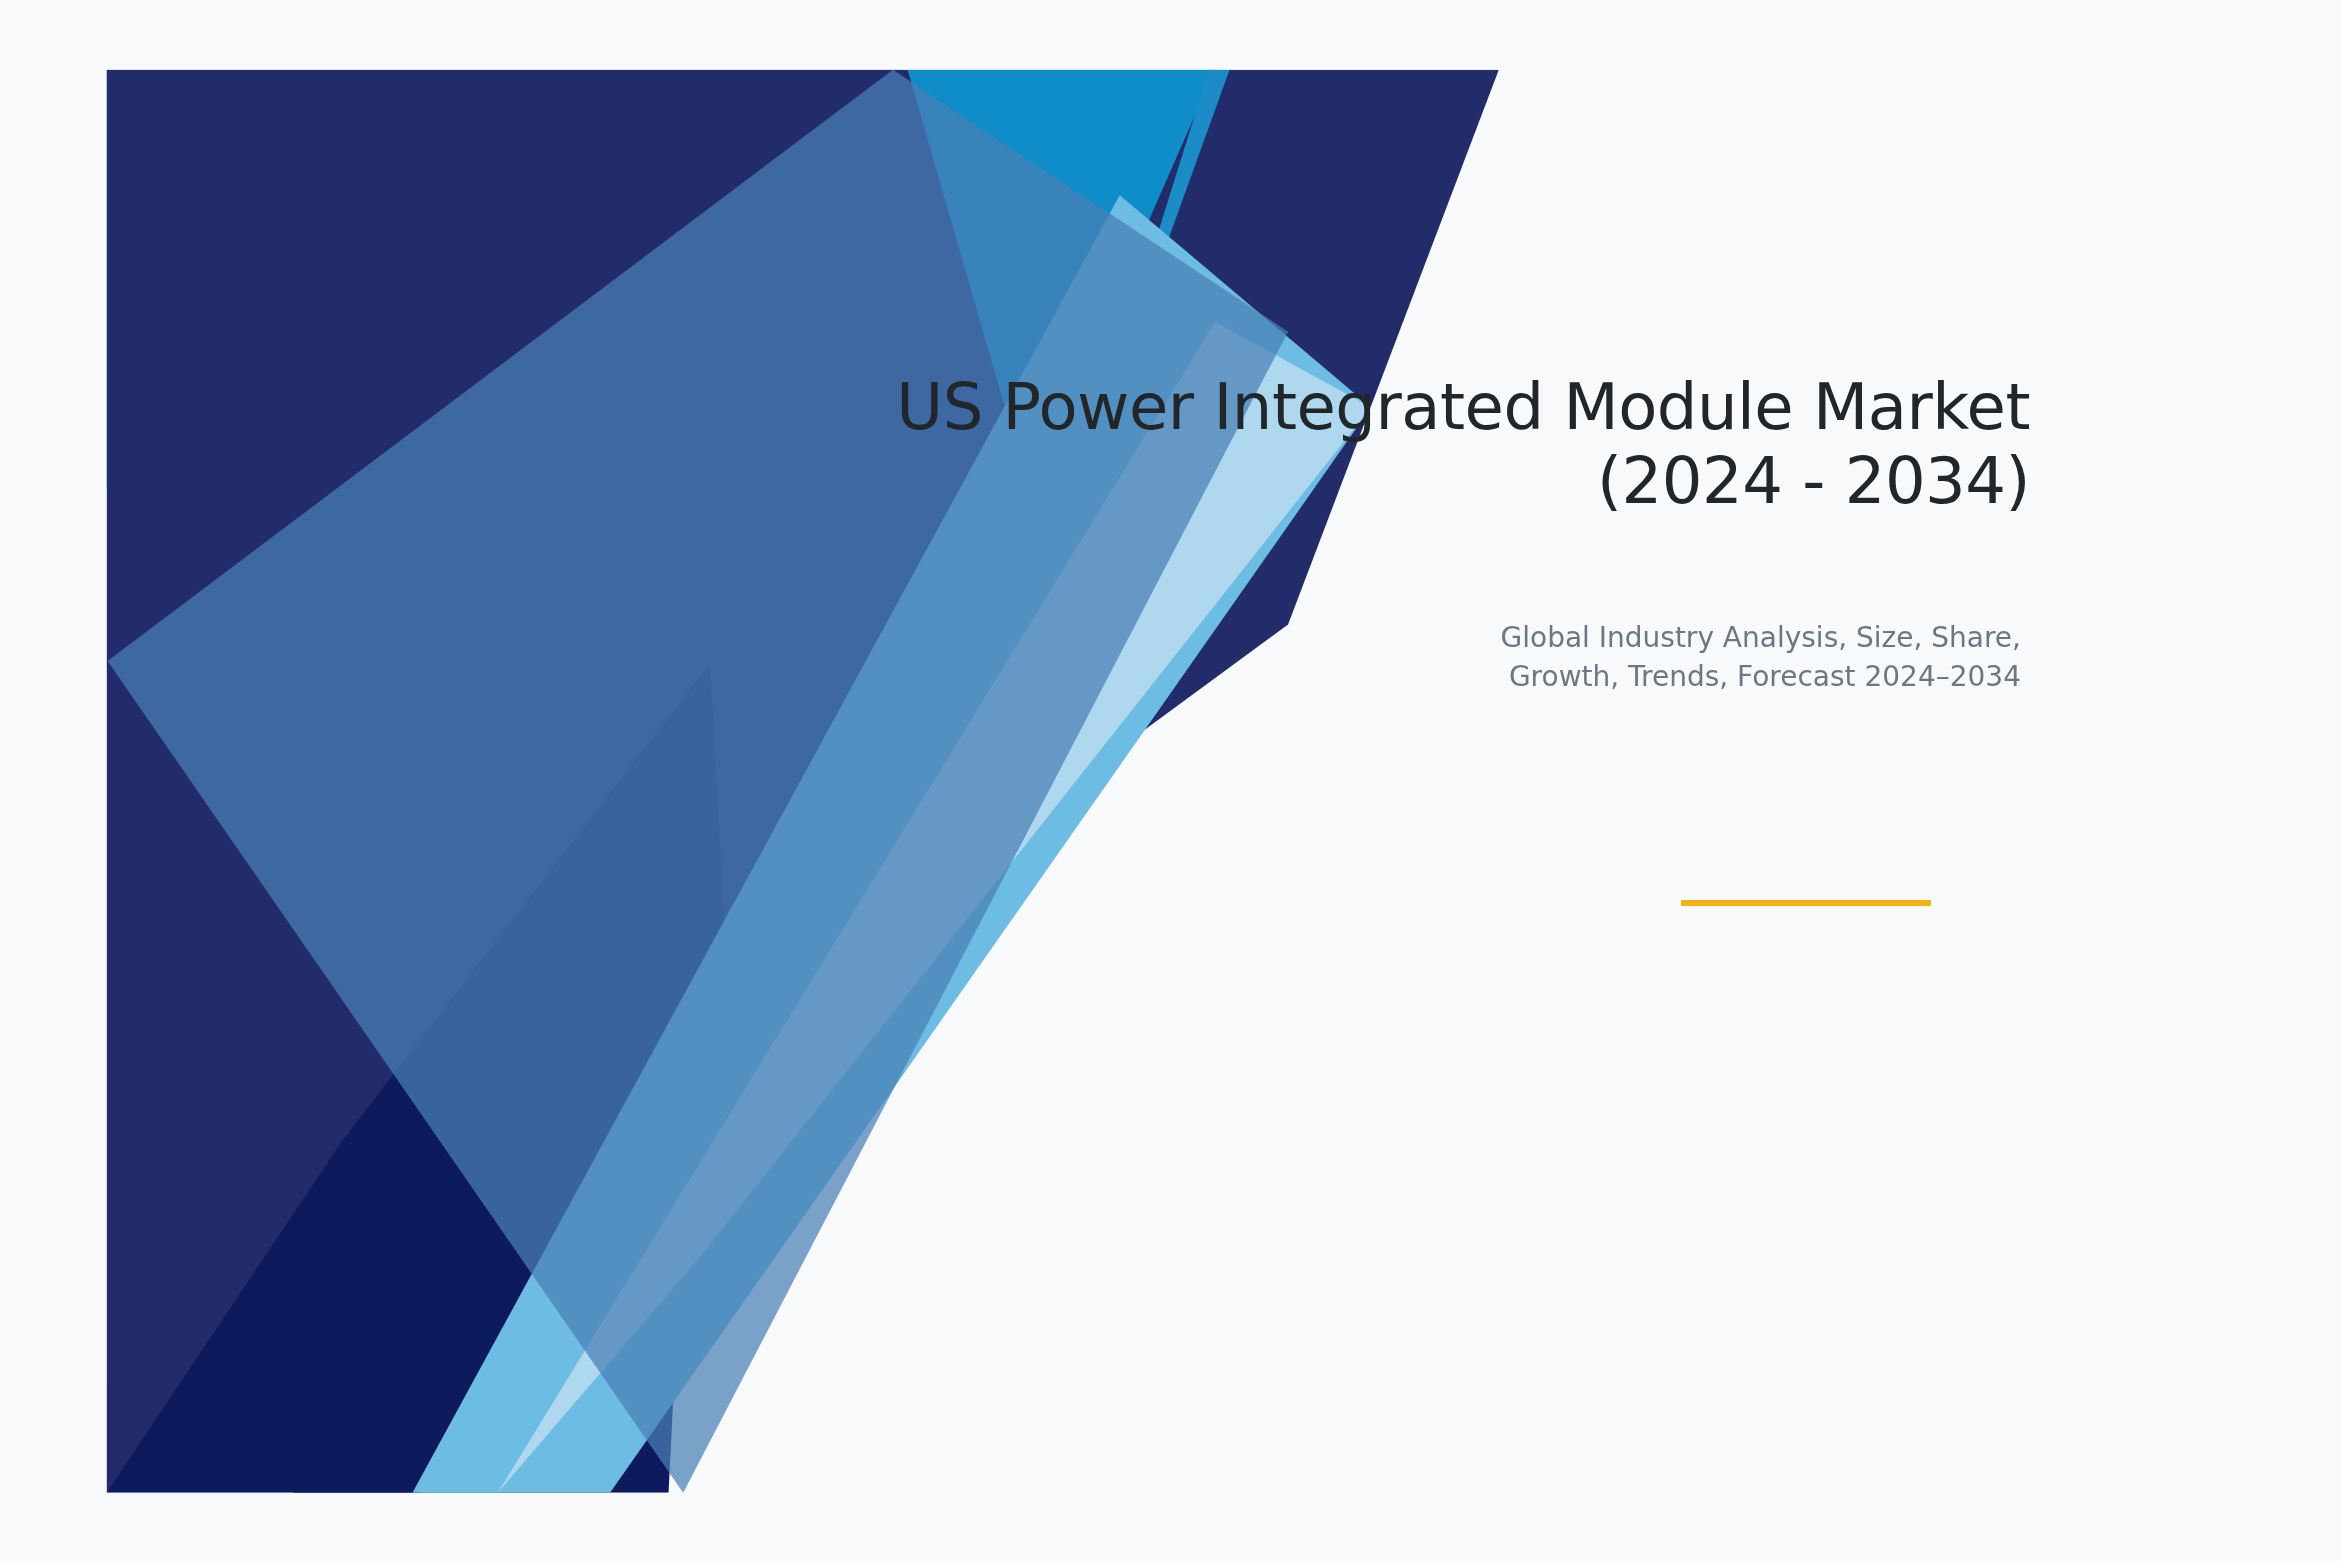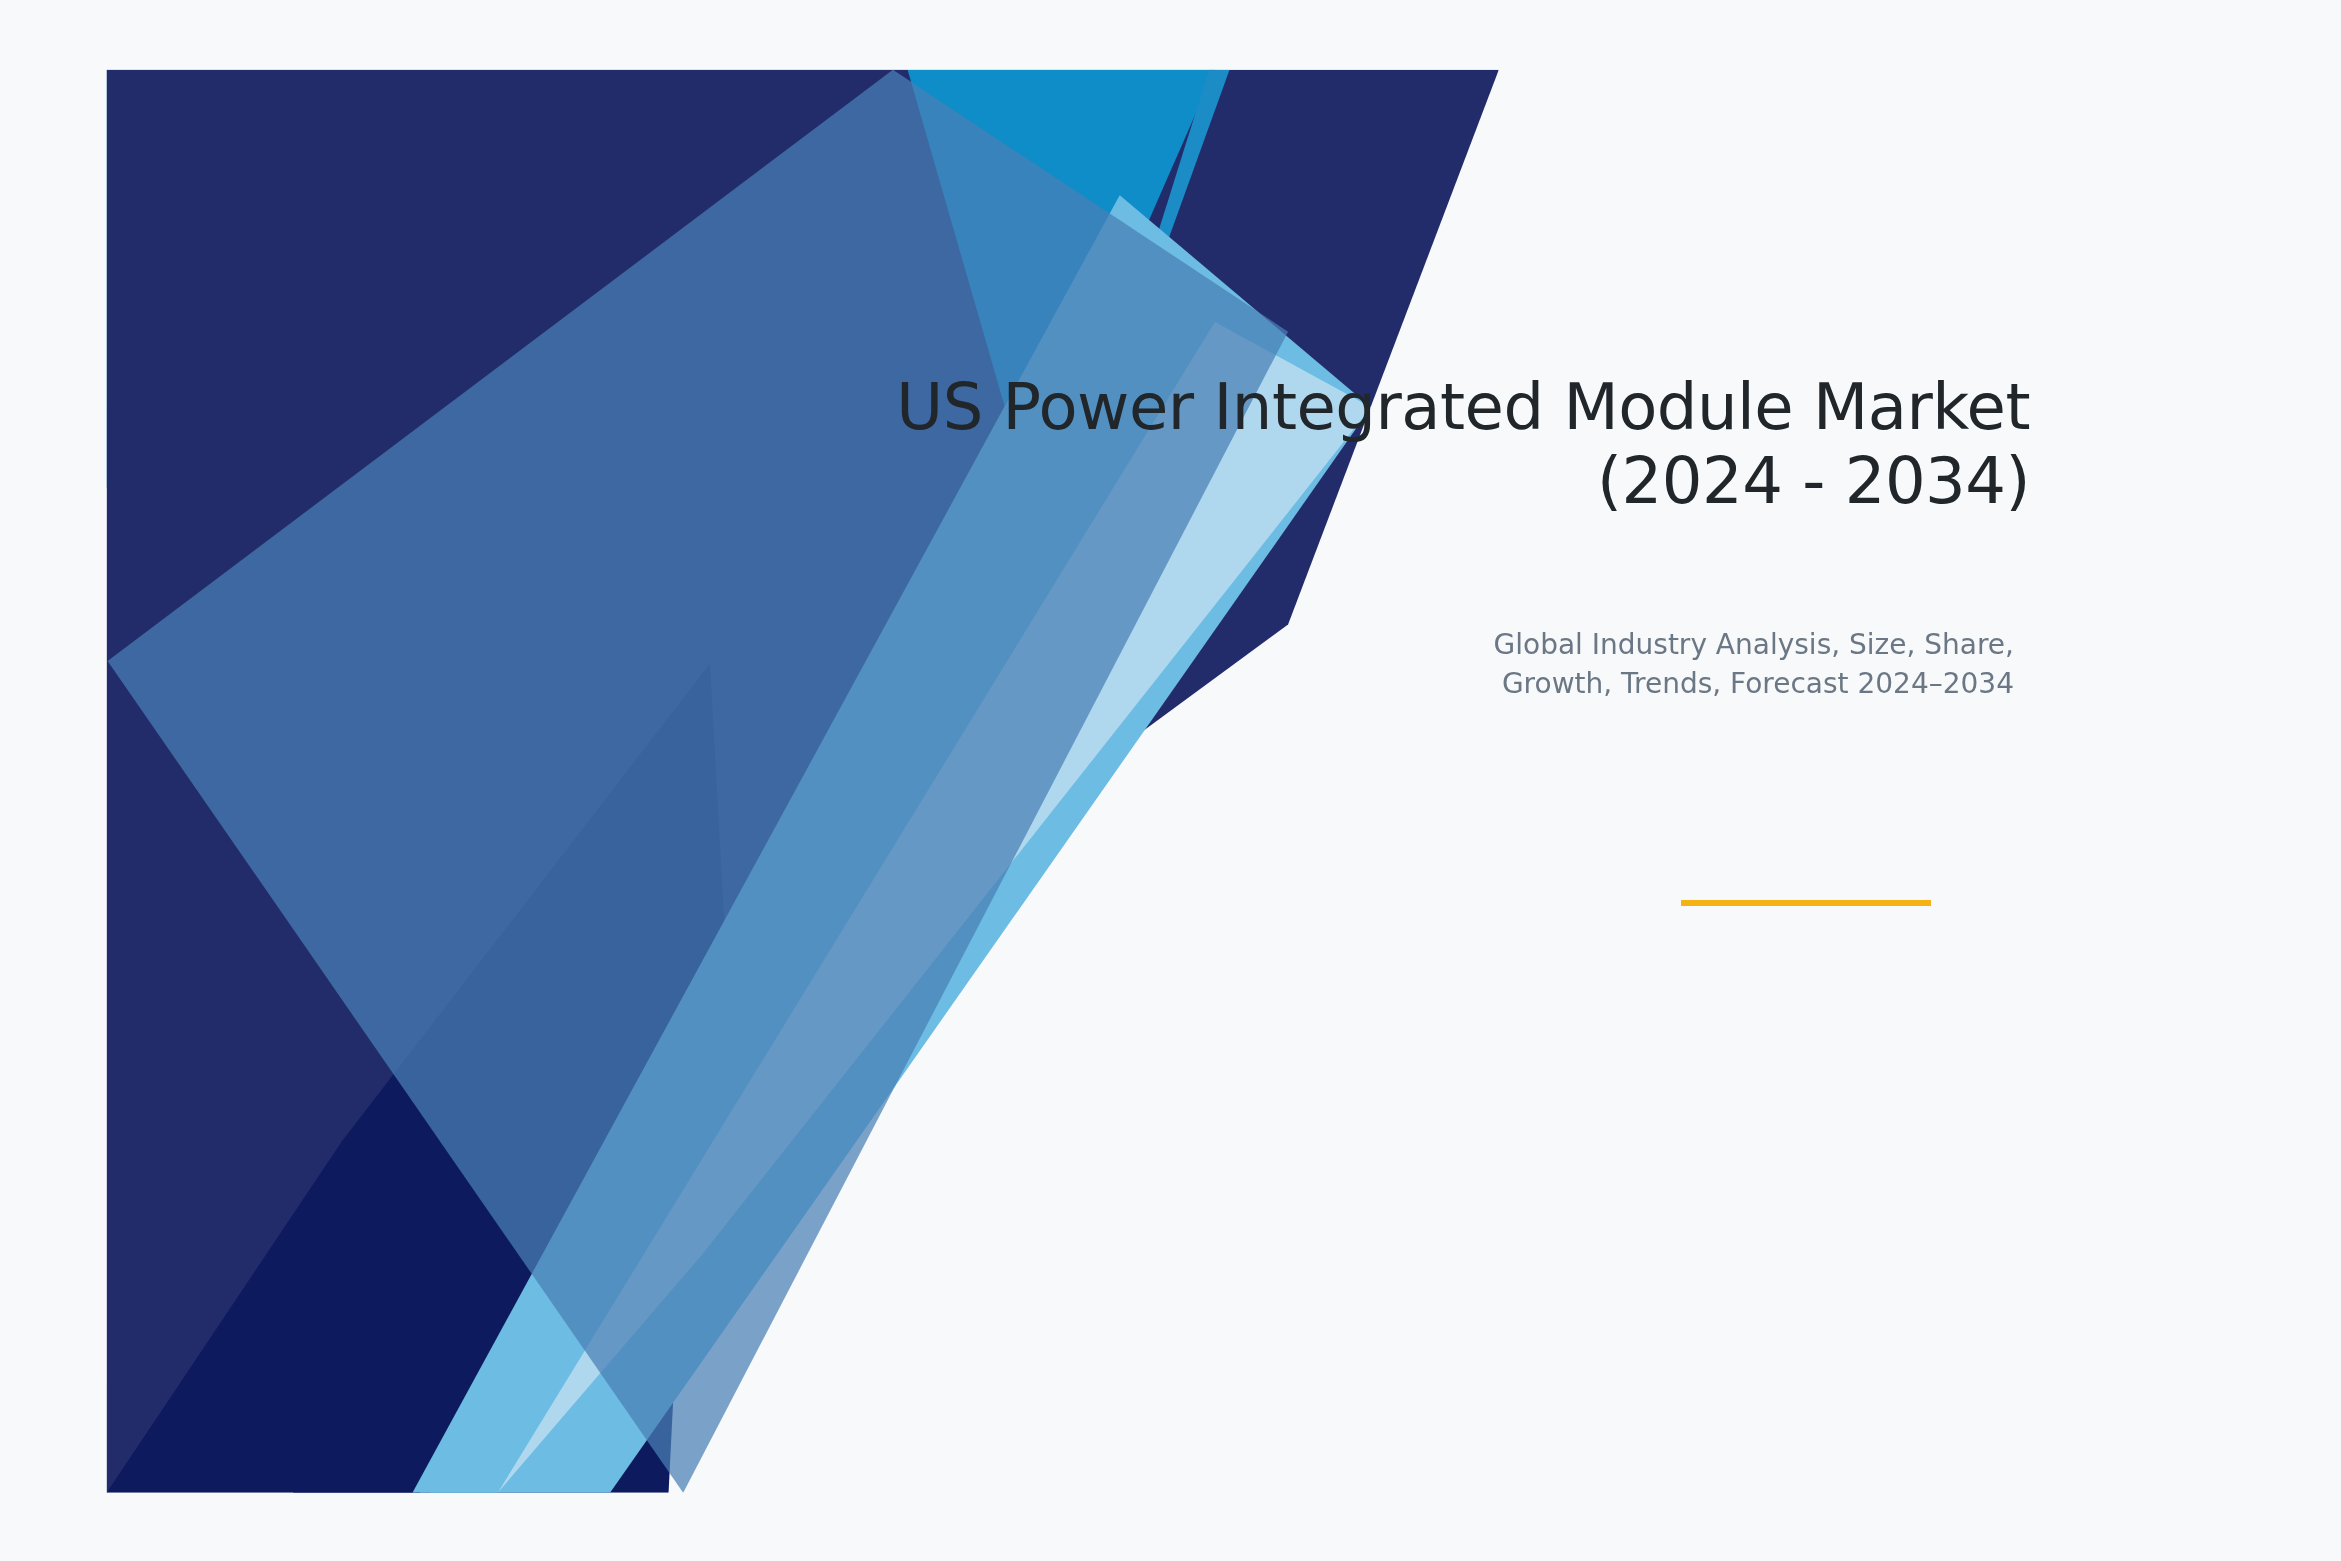--- a/index.html
+++ b/index.html
@@ -57,21 +57,21 @@
     position: absolute;
     right: 99px;
     top: 529px;
     width: 250px;
     height: 6.3px;
     background: #f5b215;
     z-index: 2;
   }
 
   .subtitle {
-    margin: 16px;
+    margin: 9px;
     padding-top: 92px;
     font-size: 28px;
     line-height: 1.38;
     color: #6b7785;
     font-weight: 400;
     white-space: pre-line;
     position: relative;
     z-index: 3;
   }
 </style>

